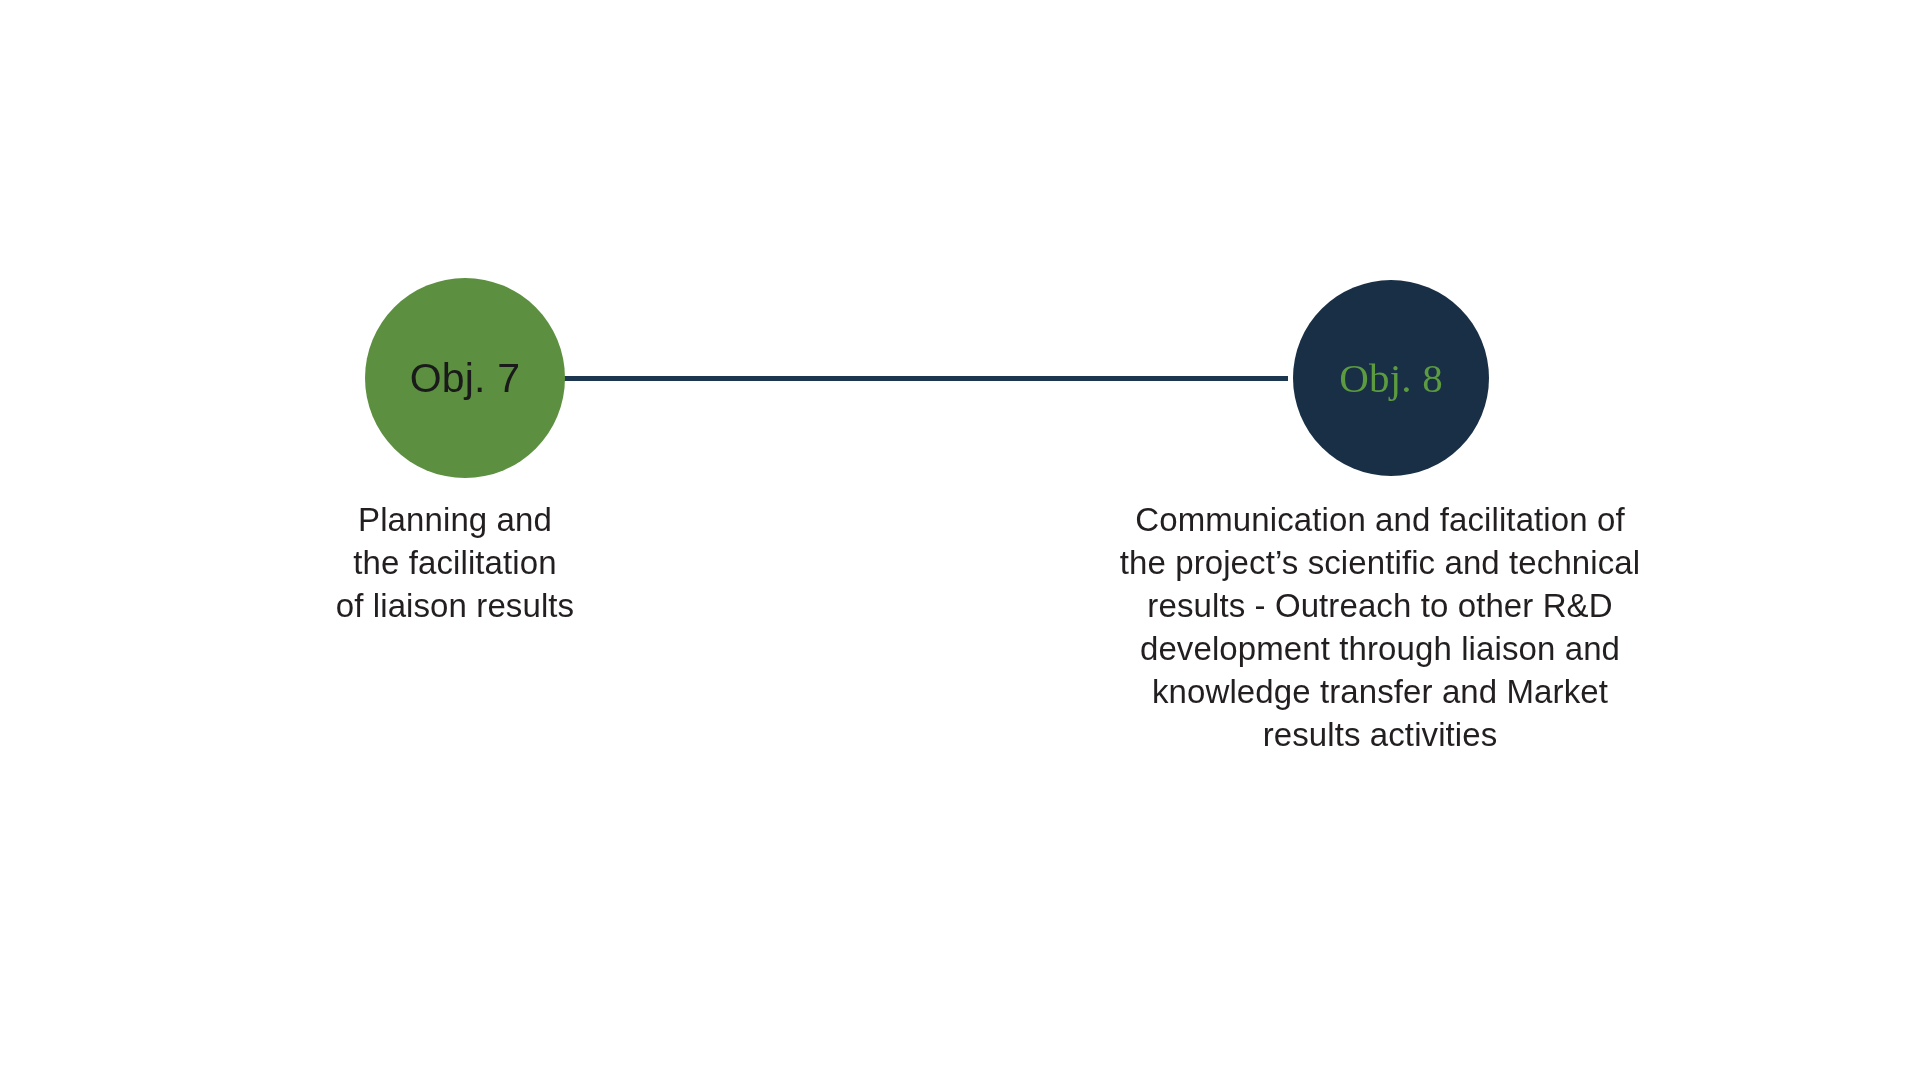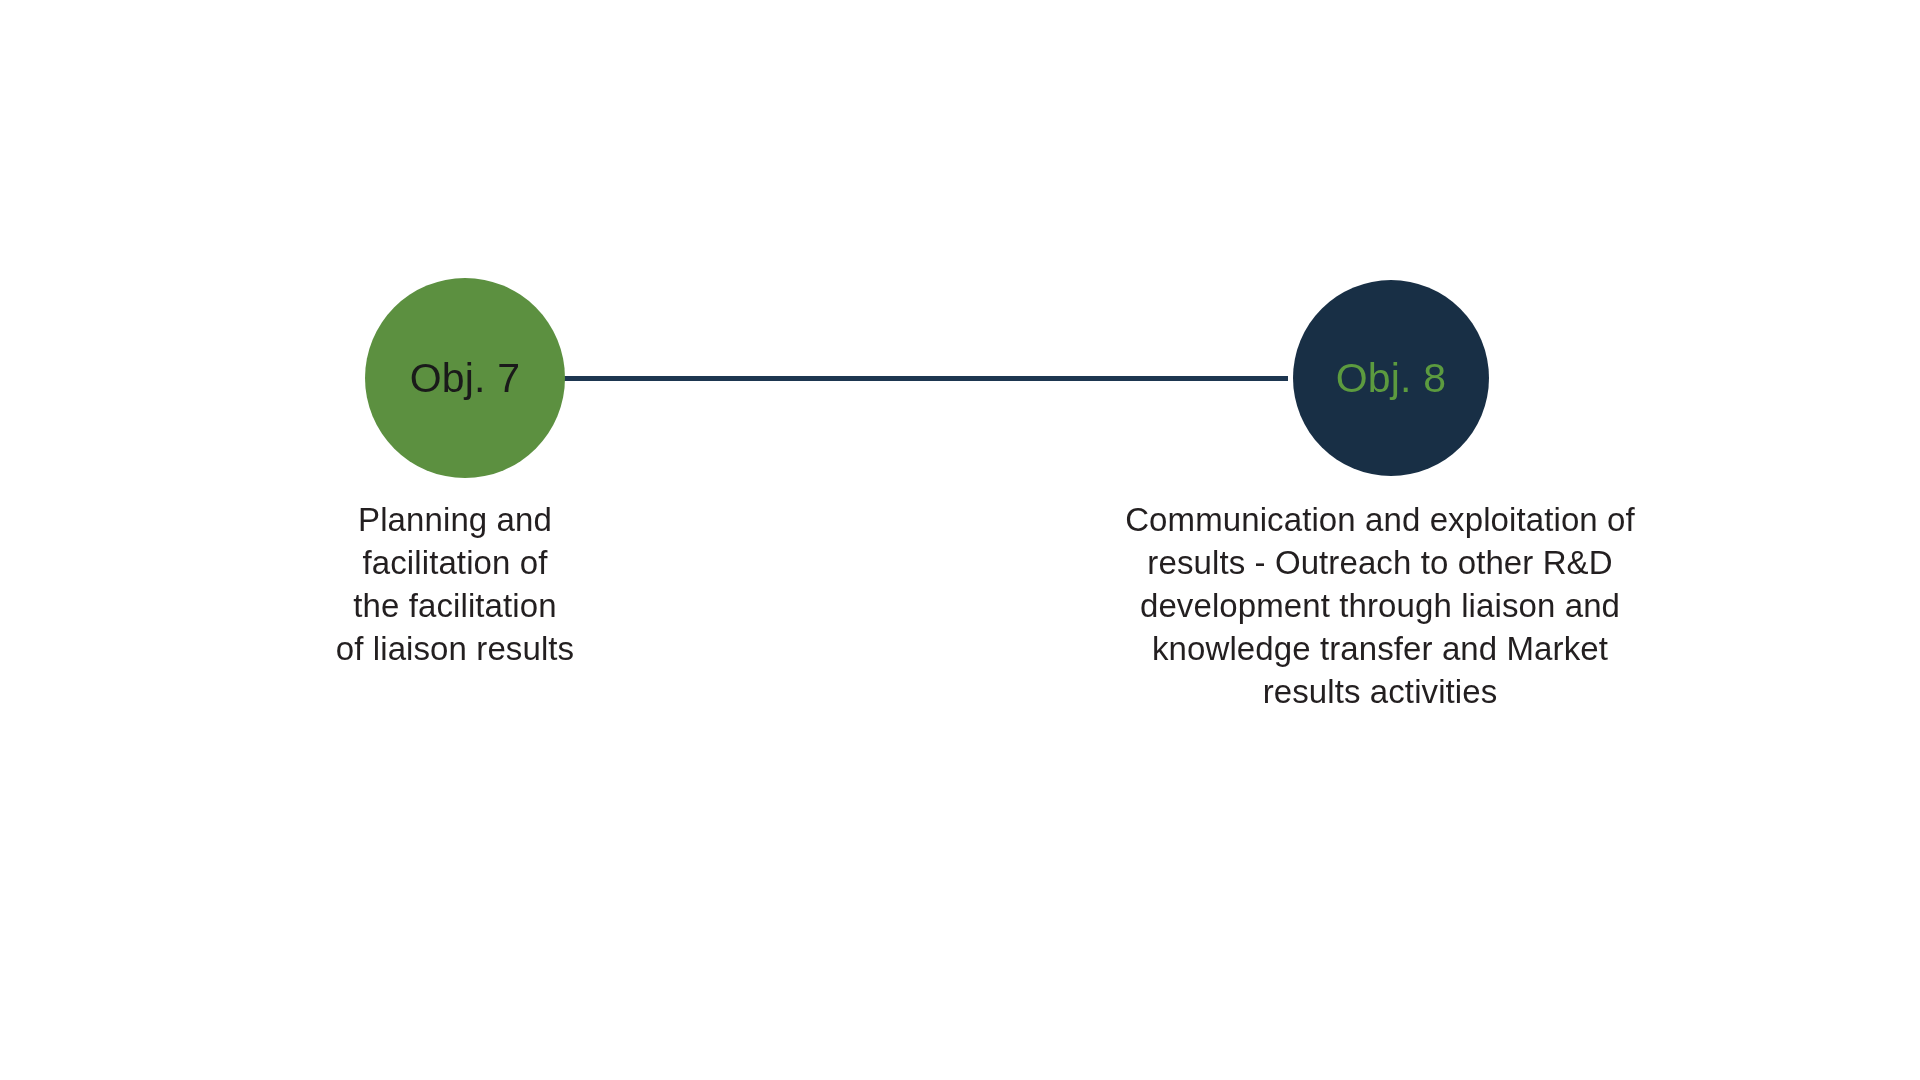--- a/index.html
+++ b/index.html
@@ -63,20 +63,21 @@
     color: #1A1A1A;
   }
 
   
   #node-obj8 .node-circle {
     left: 1283px;
     top: 280px;
     width: 196px;
     height: 196px;
     background: #182F45;
+    font-family: Liberation Serif, serif;
   }
   #node-obj8 .node-circle-label {
     color: #5C9B3F;
   }
 
   
   .caption {
     position: absolute;
     text-align: center;
     color: #231F20;
@@ -107,32 +108,32 @@
   <div class="connector"></div>
 
   <div class="node" id="node-obj7">
     <div class="node-circle">
       <span class="node-circle-label">Obj. 7</span>
     </div>
   </div>
 
   <div class="caption" id="caption-obj7">
     <span class="caption-line">Planning and</span>
-    <span class="caption-line">facilitation of</span>
     <span class="caption-line">the facilitation</span>
     <span class="caption-line">of liaison results</span>
   </div>
 
   <div class="node" id="node-obj8">
     <div class="node-circle">
       <span class="node-circle-label">Obj. 8</span>
     </div>
   </div>
 
   <div class="caption" id="caption-obj8">
-    <span class="caption-line">Communication and exploitation of</span>
+    <span class="caption-line">Communication and facilitation of</span>
+    <span class="caption-line">the project’s scientific and technical</span>
     <span class="caption-line">results - Outreach to other R&amp;D</span>
     <span class="caption-line">development through liaison and</span>
     <span class="caption-line">knowledge transfer and Market</span>
     <span class="caption-line">results activities</span>
   </div>
 
 </div>
 
 </body></html>

